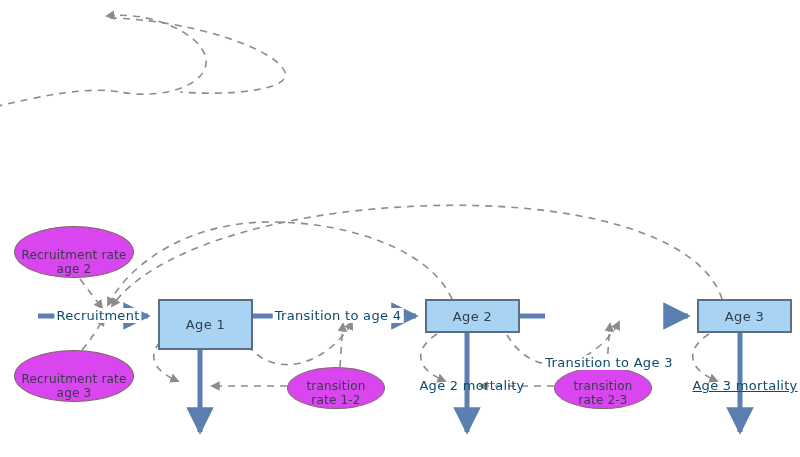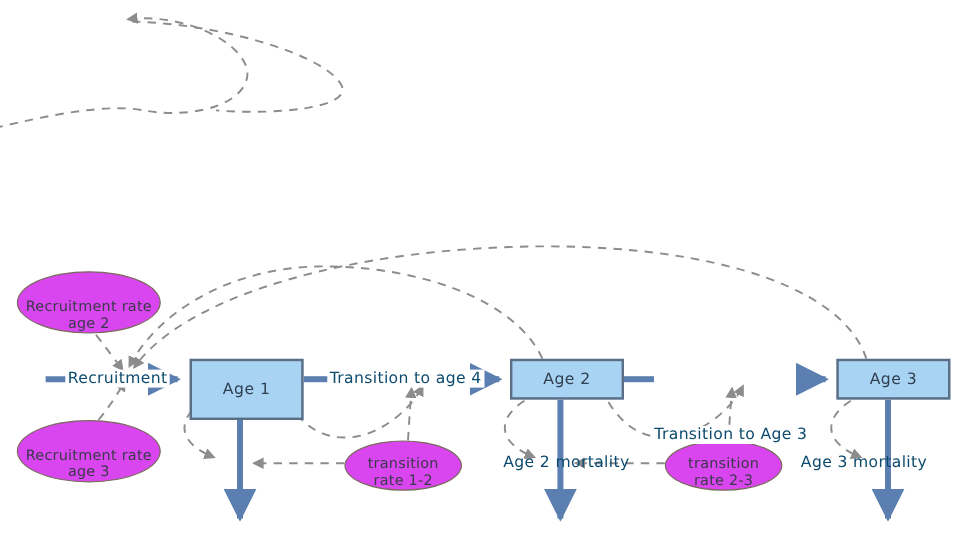--- a/index.html
+++ b/index.html
@@ -163,17 +163,17 @@
   </div>
   <div class="flow-label centered" style="left:338px; top:308px; background:#ffffff; padding:0 2px;">
     <span>Transition to age 4</span>
   </div>
   <div class="flow-label centered" style="left:609px; top:308px; background:#ffffff; padding:0 2px;margin-top:47px;">
     <span>Transition to Age 3</span>
   </div>
   <div class="flow-label centered" style="left:472px; top:378px;">
     <span>Age 2 mortality</span>
   </div>
-  <div class="flow-label centered" style="left:720px; top:378px;">
+  <div class="flow-label centered" style="left:745px; top:378px;text-decoration:underline;">
     <span>Age 3 mortality</span>
   </div>
 
 </div>
 
 </body></html>

